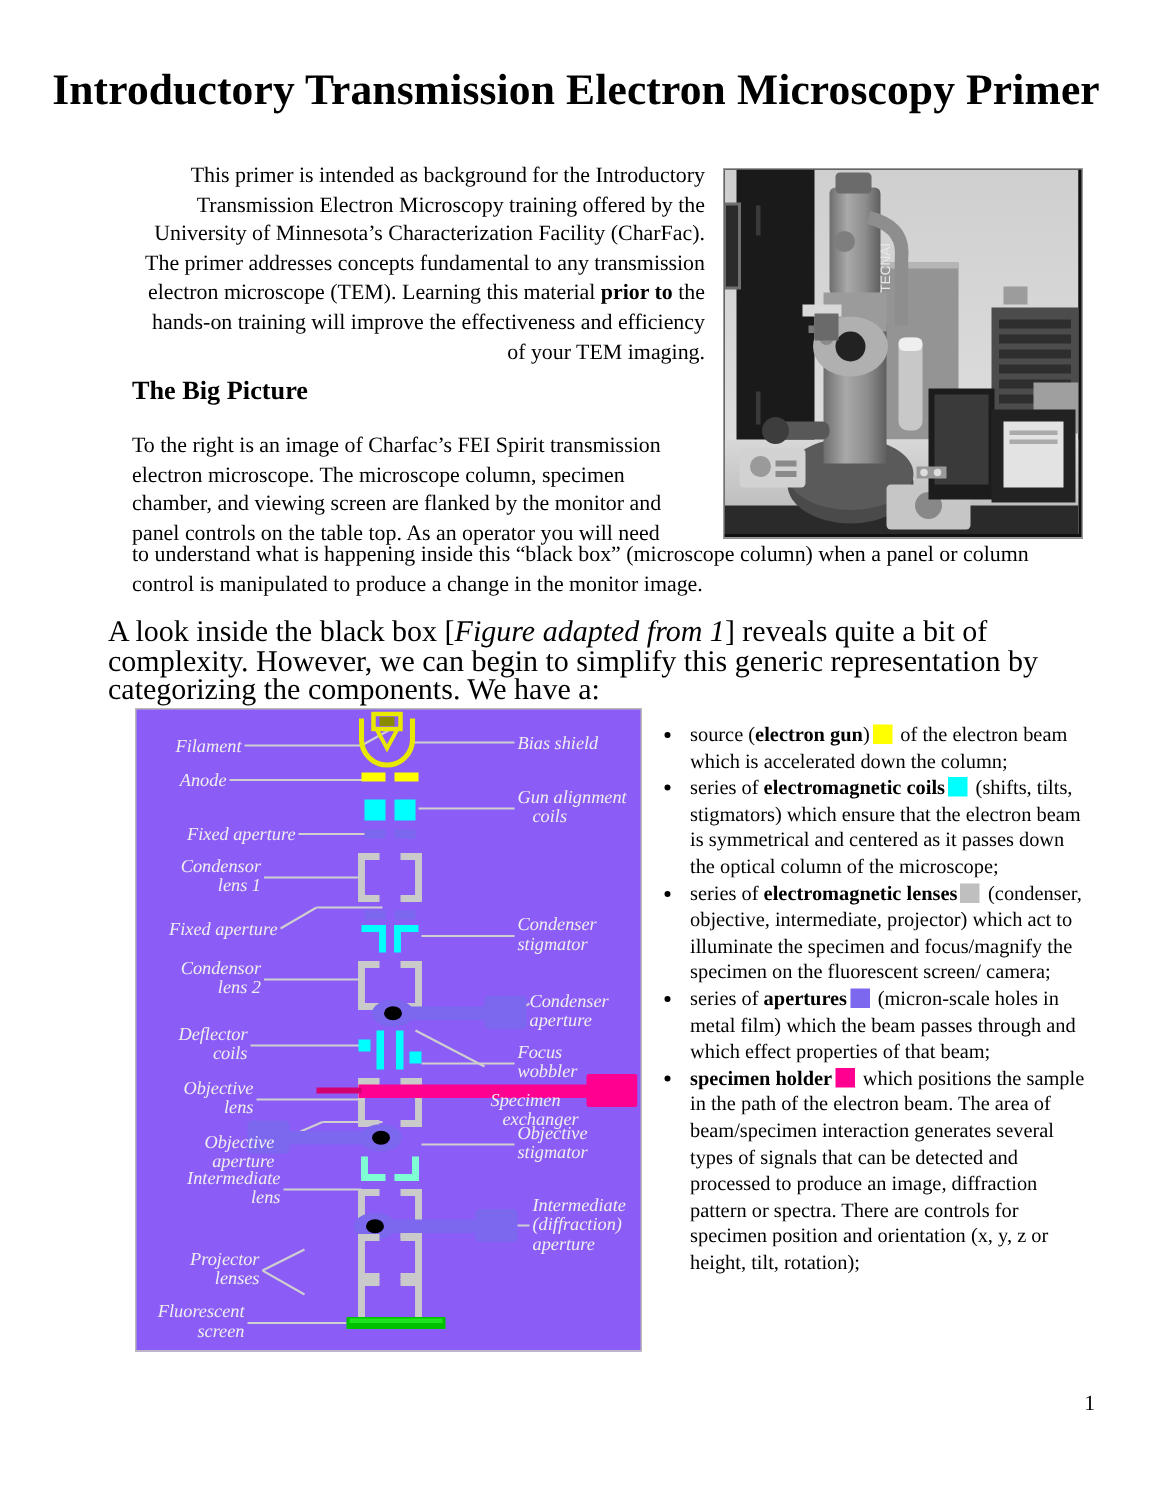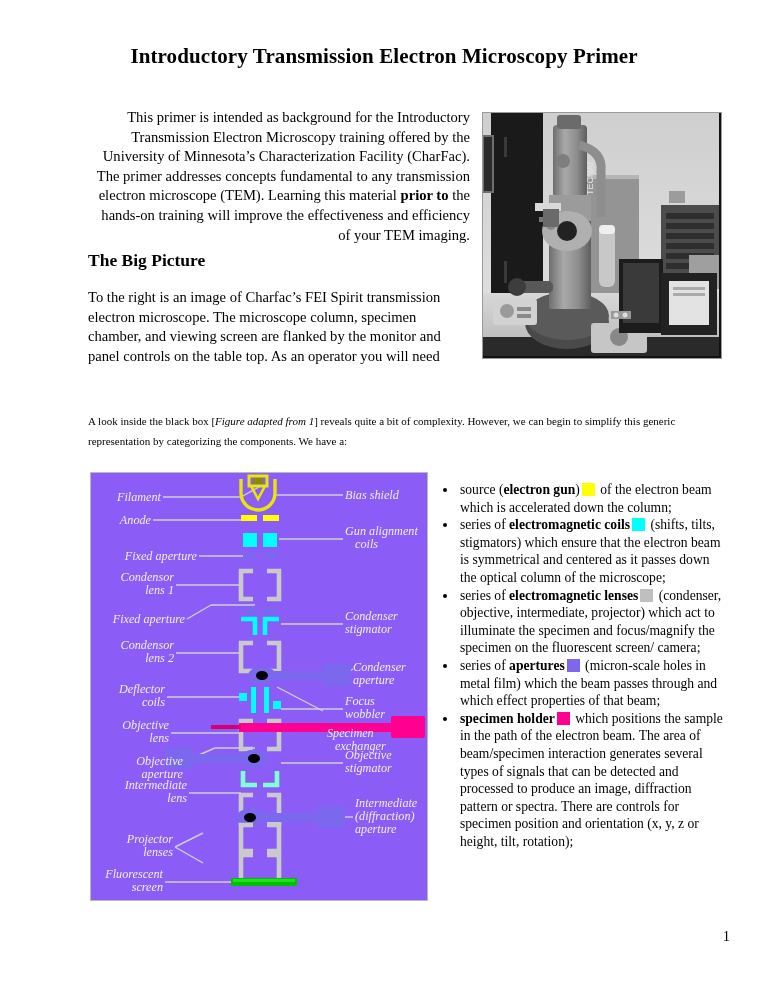--- a/index.html
+++ b/index.html
@@ -6,21 +6,21 @@
   body{
     width:768px;height:994px;position:relative;
     font-family:"Liberation Serif","DejaVu Serif",serif;
     color:#000;overflow:hidden;
   }
   .page{position:absolute;inset:0;}
 
   
   .doc-title{
     position:absolute;left:0;top:44px;width:768px;text-align:center;
-    font-size:21px;font-weight:bold;letter-spacing:.1px;
+    font-size:29px;font-weight:bold;letter-spacing:.1px;
   }
   .doc-byline{
     position:absolute;left:0;top:76px;width:768px;text-align:center;
     font-size:14.5px;font-weight:bold;
   }
 
   
   .intro-para{
     position:absolute;left:88px;top:108px;width:382px;
     font-size:14.6px;line-height:19.6px;text-align:right;
@@ -31,22 +31,22 @@
   }
   .bigpic-para{
     position:absolute;left:88px;top:288px;width:382px;
     font-size:14.6px;line-height:19.6px;
   }
   .full-para-1{
     position:absolute;left:88px;top:361px;width:632px;
     font-size:14.6px;line-height:19.6px;
   }
   .full-para-2{
-    position:absolute;left:88px;top:412px;width:634px;
-    font-size:11px;line-height:19.6px;
+    position:absolute;left:72px;top:412px;width:634px;
+    font-size:20px;line-height:19.6px;
   }
   .full-para-2 i{font-style:italic;}
 
   
   .photo-frame{
     position:absolute;left:482px;top:112px;width:238px;height:245px;
     background:#111;overflow:hidden;border:1px solid #9a9a9a;
   }
   .photo-frame svg{display:block;}
 
@@ -175,20 +175,21 @@
     training offered by the University of Minnesota’s Characterization Facility (CharFac).
     The primer addresses concepts fundamental to any transmission electron microscope (TEM).
     Learning this material <b>prior to</b> the hands-on training will improve the effectiveness
     and efficiency of your TEM imaging.
   </div>
 
   <div class="bigpic-head">The Big Picture</div>
 
   <div class="bigpic-para">To the right is an image of Charfac’s FEI Spirit transmission electron microscope.  The microscope column, specimen chamber, and viewing screen are flanked by the monitor and panel controls on the table top.  As an operator you will need</div>
 
+  <div class="full-para-1">to understand what is happening inside this “black box” (microscope column) when a panel or column control is manipulated to produce a change in the monitor image.</div>
 
   <div class="full-para-2">
     <span>A look inside the black box [</span><i>Figure adapted from 1</i><span>] reveals quite a bit of complexity. However, we can begin to simplify this generic representation by categorizing the components.  We have a:</span>
   </div>
 
   <div class="diagram">
     <svg width="334" height="425" viewBox="0 0 334 425" font-family="Liberation Serif, serif" font-size="12.2" fill="#efefef">
 
       <g stroke="#cfcfcf" stroke-width="1.4">
         <line x1="72" y1="24" x2="150" y2="24"></line>

